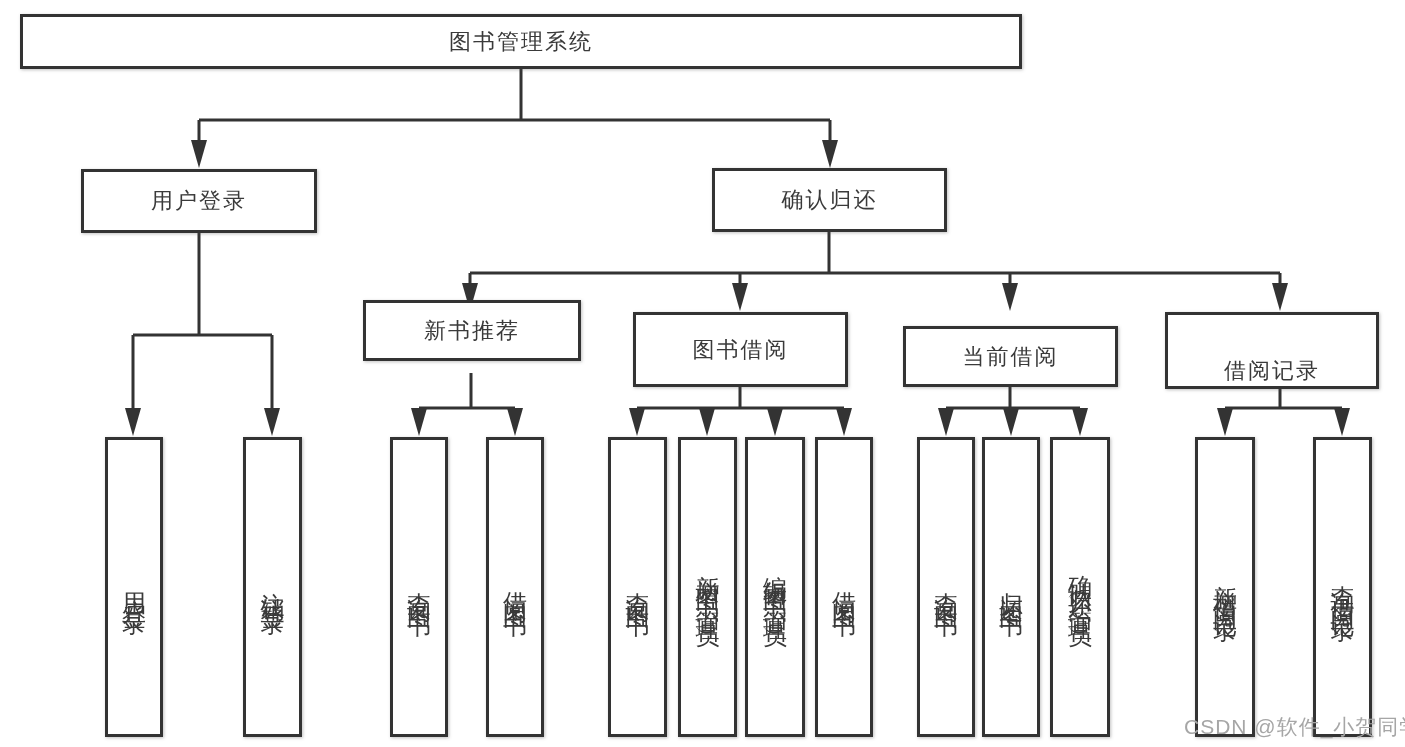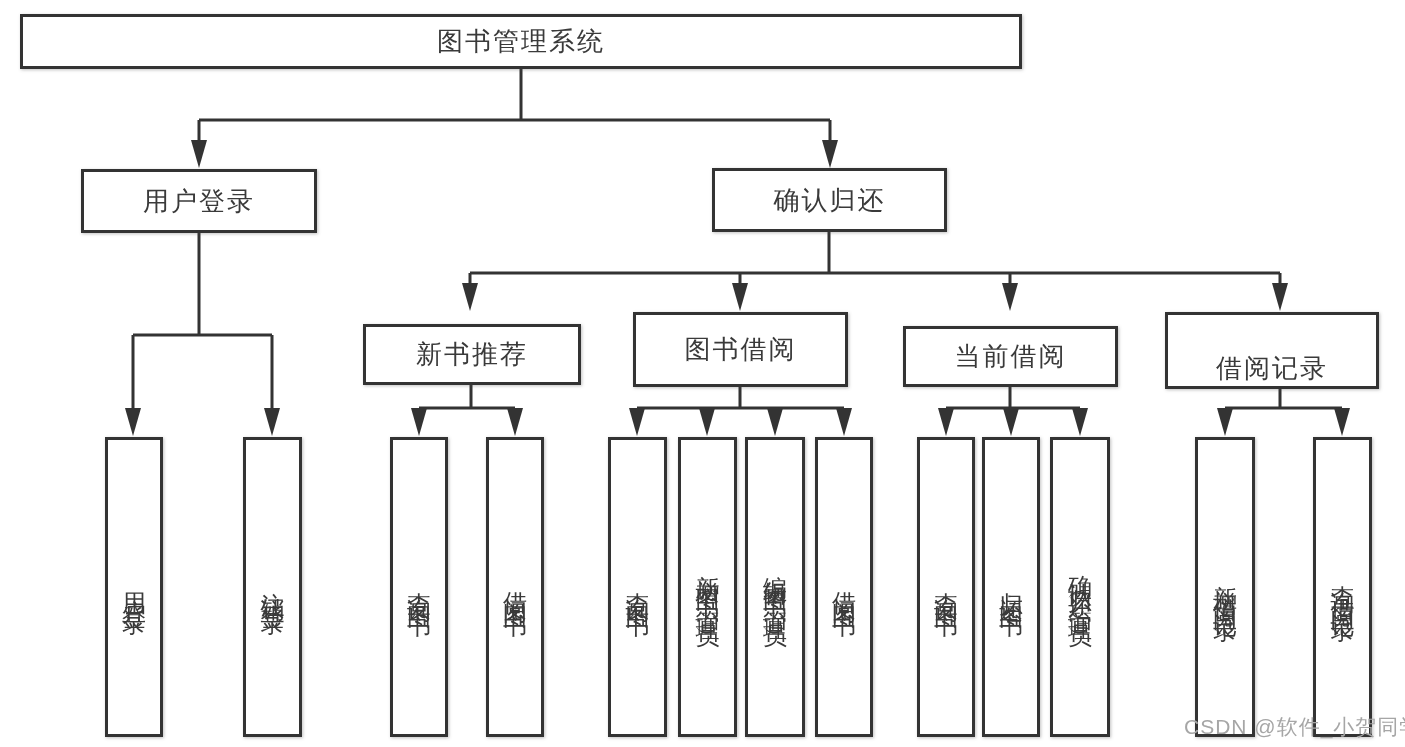--- a/index.html
+++ b/index.html
@@ -22,21 +22,21 @@
     background: #ffffff;
     border: 3px solid #333333;
     display: flex;
     align-items: center;
     justify-content: center;
     color: #3a3a3a;
     box-shadow: 1px 1px 3px rgba(80,80,80,0.35);
     z-index: 2;
   }
   .hbox span {
-    font-size: 26px;
+    font-size: 22px;
     letter-spacing: 2px;
     white-space: nowrap;
   }
   .vbox { top: 437px; height: 300px; }
   .vbox span {
     writing-mode: vertical-rl;
     text-orientation: mixed;
     font-size: 24px;
     letter-spacing: 7px;
     line-height: 1;
@@ -99,21 +99,21 @@
     <span>图书管理系统</span>
   </div>
 
   <div class="node hbox" style="left:81px; top:169px; width:236px; height:64px;">
     <span>用户登录</span>
   </div>
   <div class="node hbox" style="left:712px; top:168px; width:235px; height:64px;">
     <span>确认归还</span>
   </div>
 
-  <div class="node hbox" style="left:363px; top:324px; width:218px; height:61px;">
+  <div class="node hbox" style="left:363px; top:300px; width:218px; height:61px;">
     <span>新书推荐</span>
   </div>
   <div class="node hbox" style="left:633px; top:312px; width:215px; height:75px;">
     <span>图书借阅</span>
   </div>
   <div class="node hbox" style="left:903px; top:312px; width:215px; height:61px;margin-top:14px;">
     <span>当前借阅</span>
   </div>
   <div class="node hbox" style="left:1165px; top:312px; width:214px; height:77px;align-items:flex-end;">
     <span>借阅记录</span>

